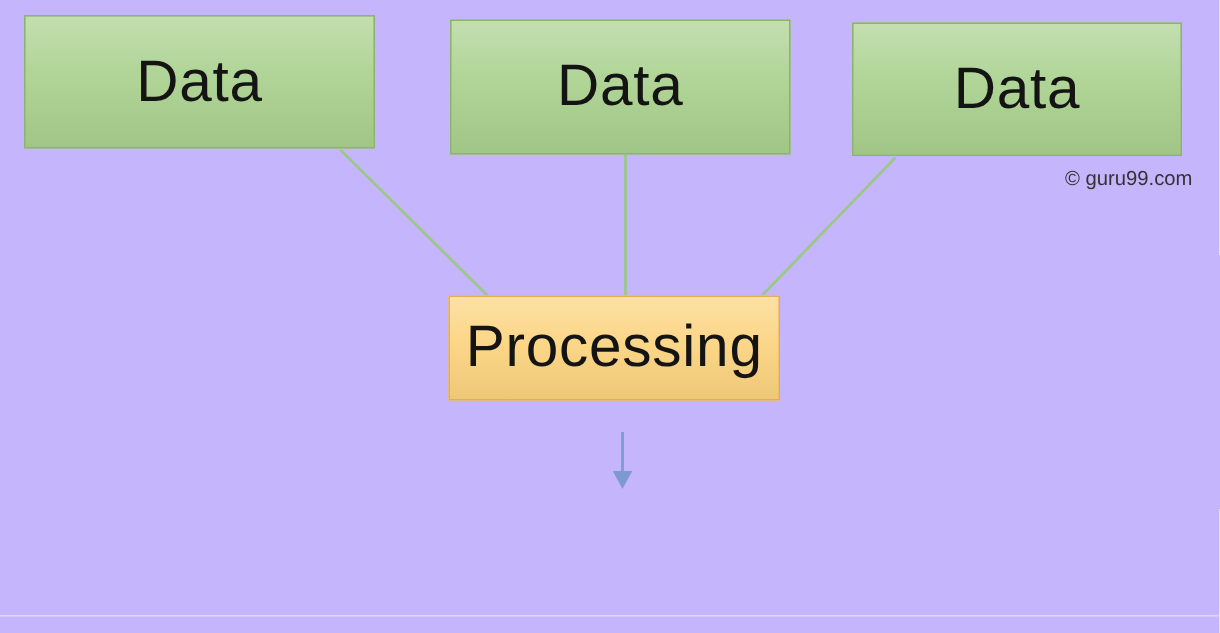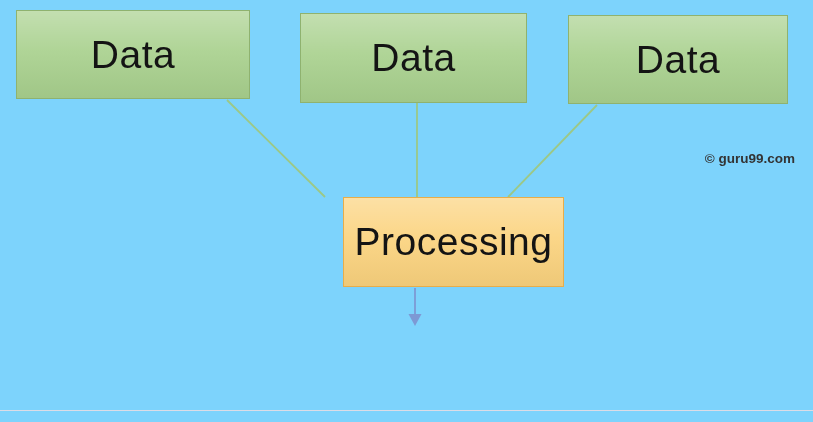--- a/index.html
+++ b/index.html
@@ -5,21 +5,21 @@
   html, body {
     margin: 0;
     padding: 0;
     background: #ffffff;
     font-family: "Liberation Sans", sans-serif;
   }
   #canvas {
     position: relative;
     width: 813px;
     height: 422px;
-    background: #7dd3fc;
+    background: #c4b5fd;
     overflow: hidden;
   }
   .node {
     position: absolute;
     display: flex;
     align-items: center;
     justify-content: center;
     box-sizing: border-box;
     color: var(--text, #141414);
     font-size: 39px;
@@ -39,42 +39,41 @@
     background-color: var(--orange-fill, #FBD37E);
     border: 1px solid var(--orange-border, #E7AD4A);
   }
   .node-blue {
     background-color: var(--blue-fill, #8EA7DA);
     border: 1px solid var(--blue-border, #7E97CF);
   }
   #node-data-1      { left: 16px;  top: 10px;  width: 234px; height: 89px; }
   #node-data-2      { left: 300px; top: 13px;  width: 227px; height: 90px; }
   #node-data-3      { left: 568px; top: 15px;  width: 220px; height: 89px; }
-  #node-processing  { left: 299px; top: 197px; width: 221px; height: 90px; margin-left: 44px; }
+  #node-processing  { left: 299px; top: 197px; width: 221px; height: 70px; }
   #node-information { left: 299px; top: 327px; width: 236px; height: 86px; }
 
   #edges {
     position: absolute;
     left: 0; top: 0;
     width: 813px; height: 422px;
     pointer-events: none;
   }
   .edge-green { stroke: var(--connector-green, #9CC886); stroke-width: 1.8; }
   .edge-blue  { stroke: var(--arrow-blue, #7D99D4); stroke-width: 1.8; }
   .arrowhead  { fill: var(--arrow-blue, #7D99D4); }
 
   #watermark {
     position: absolute;
     top: 111px;
     right: 18px;
     font-size: 13.5px;
-    font-weight: bold;
+    font-weight: normal;
     color: var(--watermark-text, #333333);
     white-space: nowrap;
-    margin-top: 40px;
   }
   #baseline {
     position: absolute;
     left: 0;
     right: 0;
     top: 410px;
     height: 1px;
     background: var(--baseline, #DCDCE6);
   }
   .node-label { pointer-events: none; }

